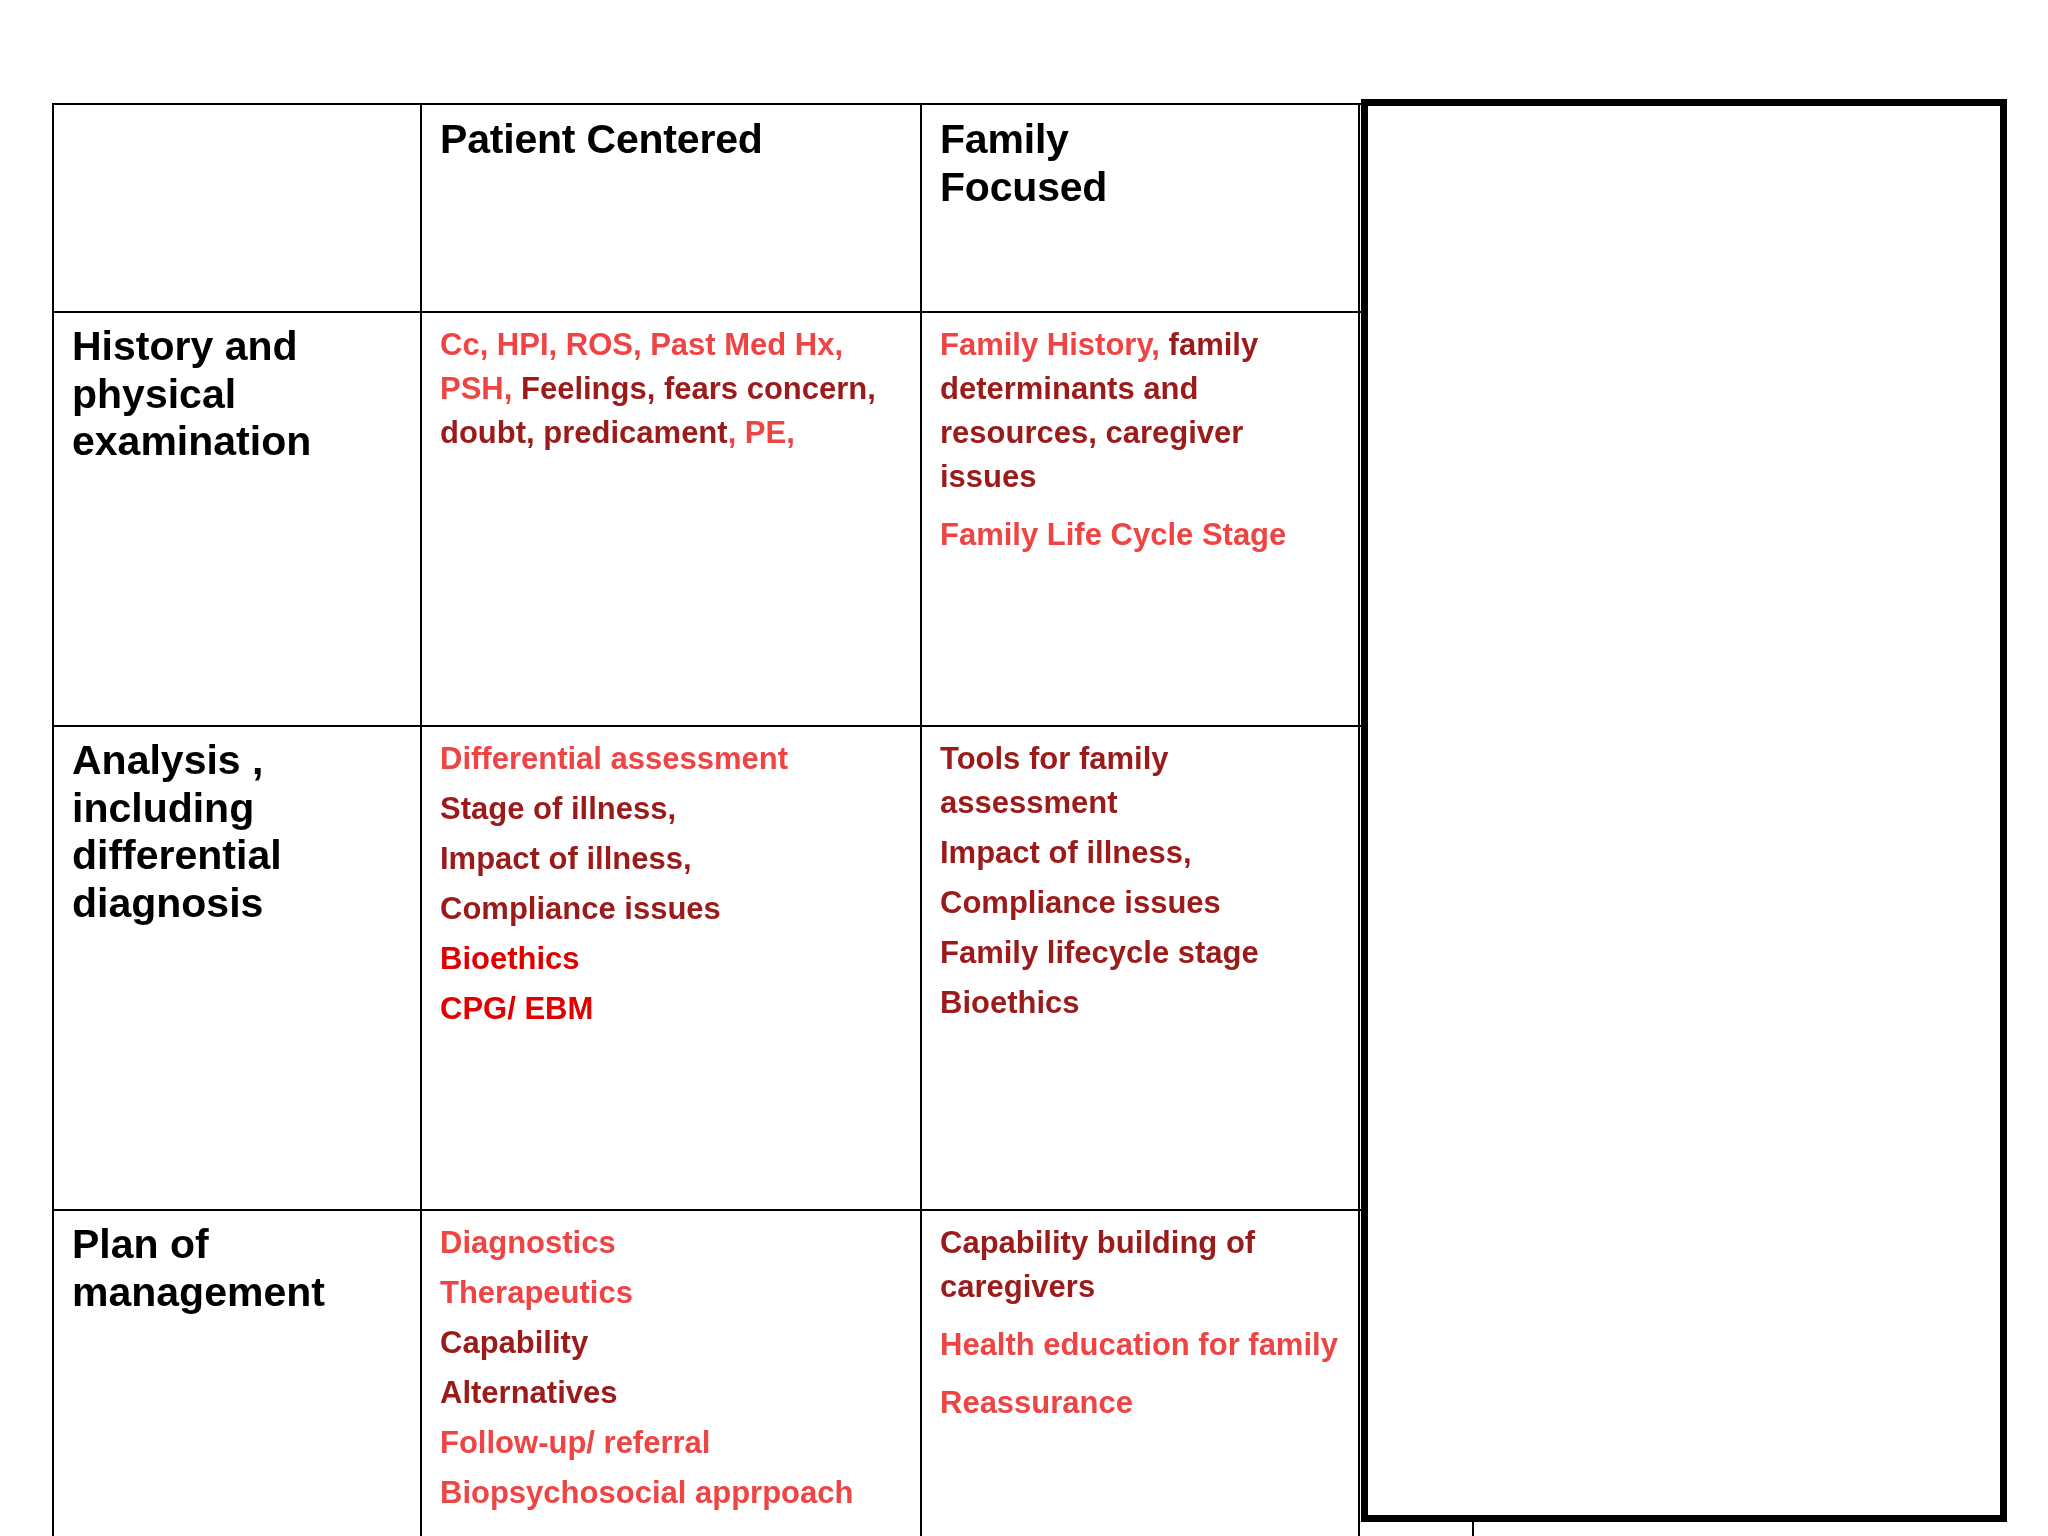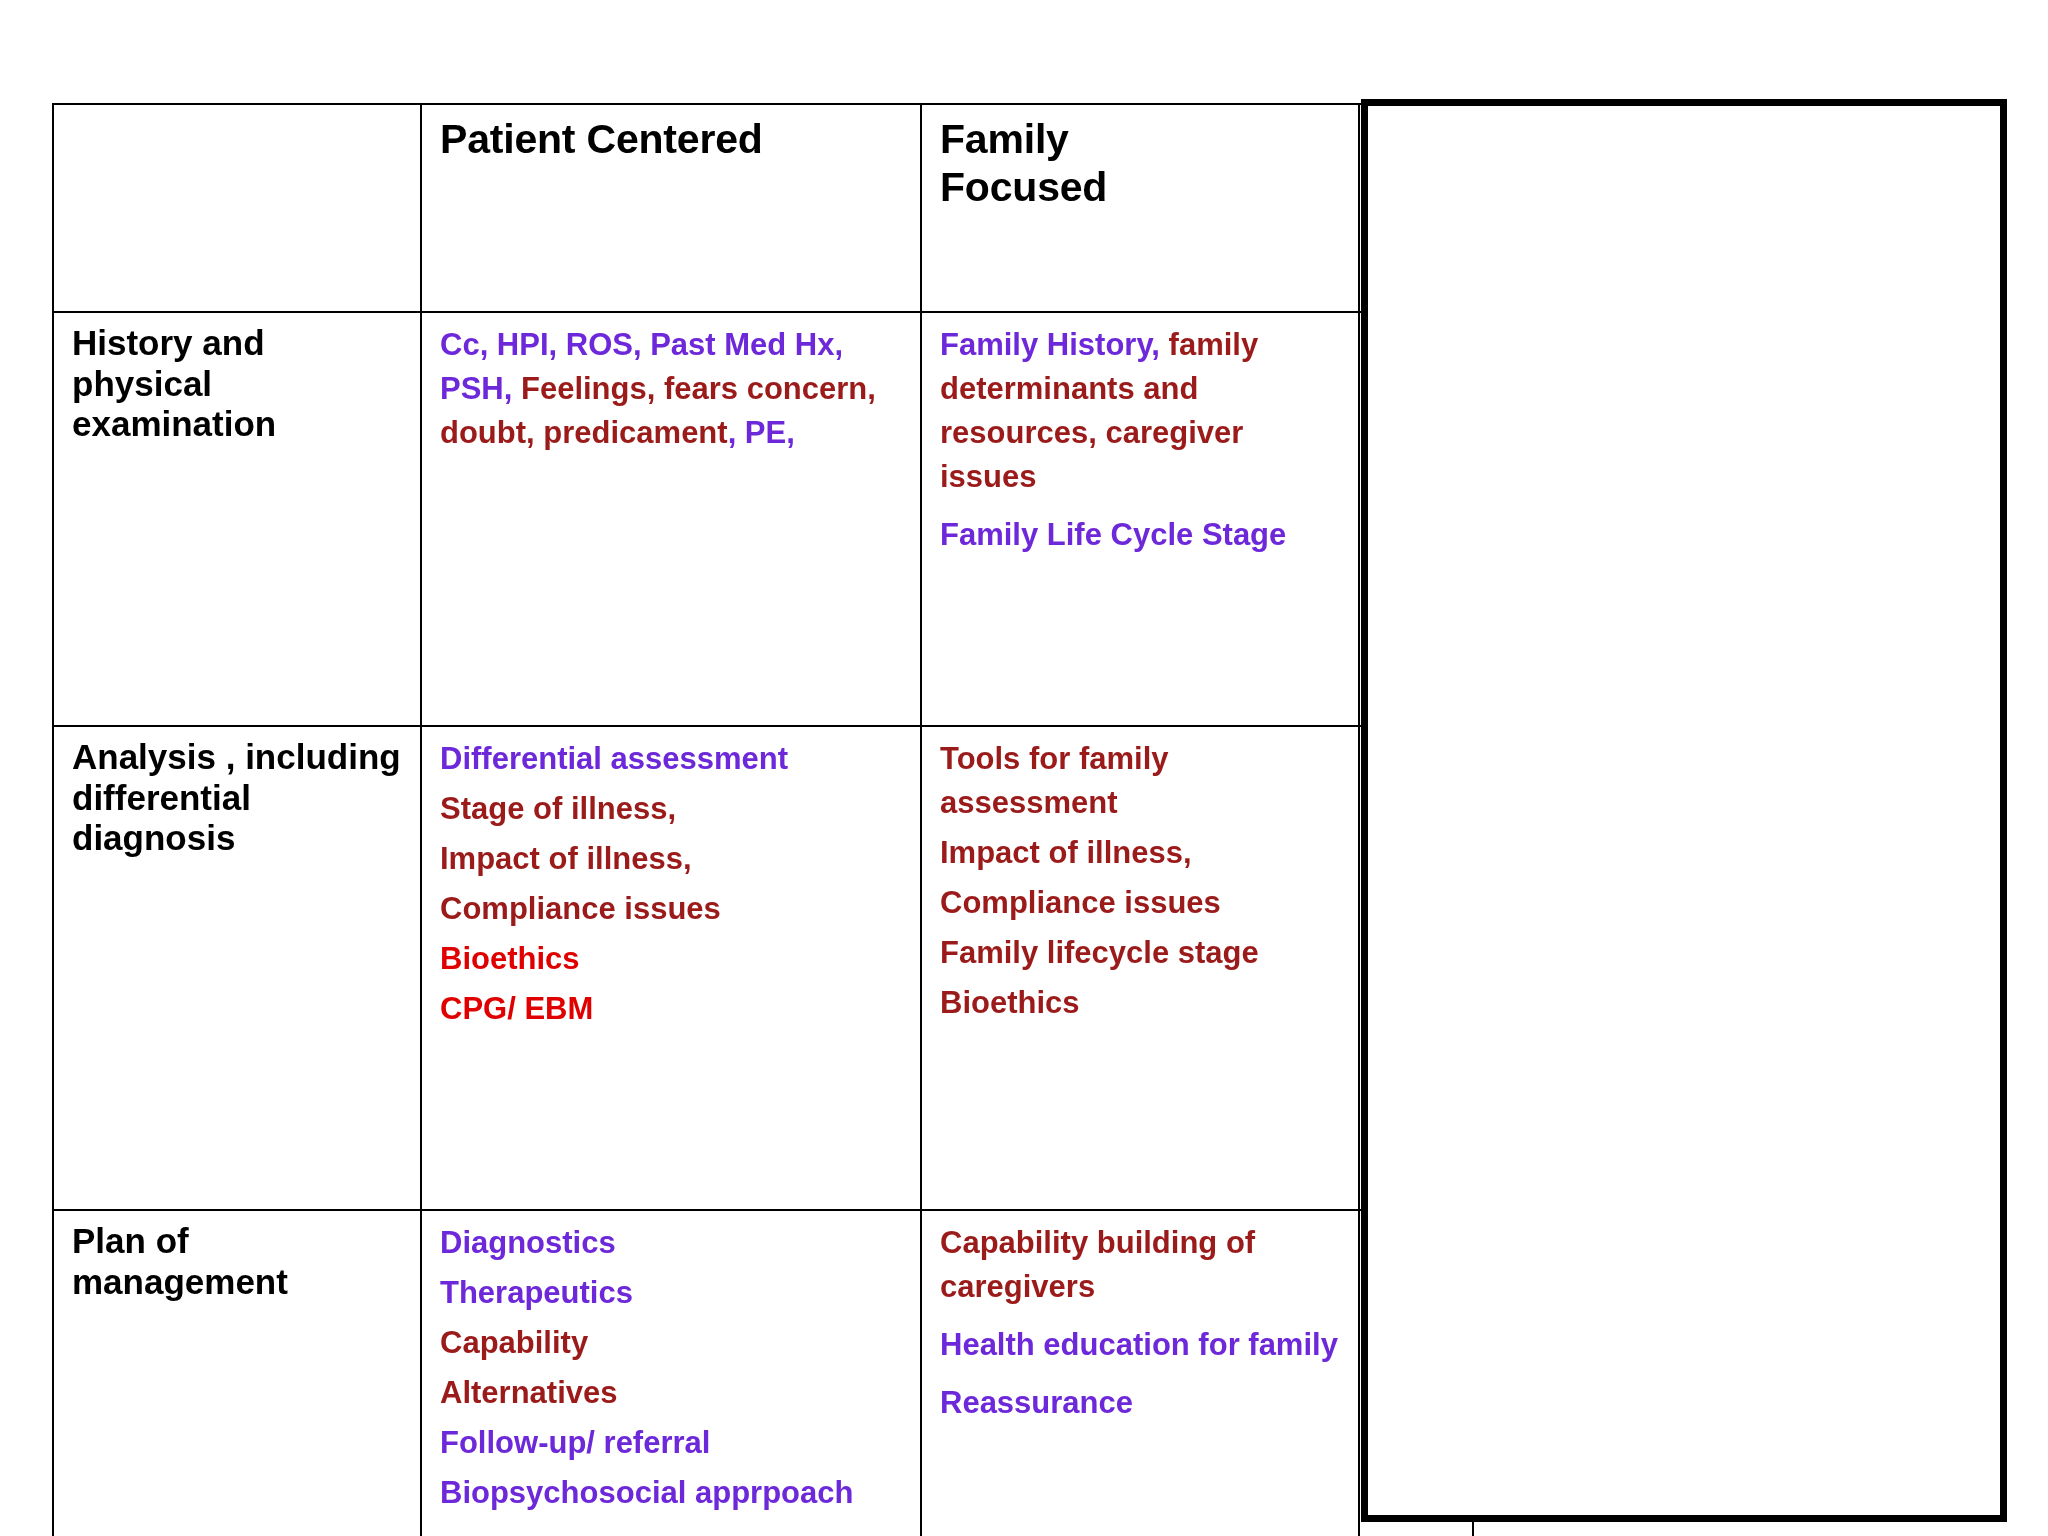--- a/index.html
+++ b/index.html
@@ -54,40 +54,40 @@
     font-size: 41px;
     font-weight: bold;
     color: #000000;
     line-height: 1.18;
     letter-spacing: -0.2px;
   }
   .hdr-label.wrapped { max-width: 250px; }
 
   
   .aspect-label {
-    font-size: 35px;
+    font-size: 41px;
     font-weight: bold;
     color: #000000;
     line-height: 1.16;
   }
 
   
   .cell-lines {
     font-size: 31px;
     font-weight: bold;
     line-height: 1.42;
     color: #000000;
   }
   .cell-lines p {
     margin: 0 0 6px 0;
   }
   .cell-lines p.tight { margin-bottom: 8px; }
   .cell-lines p.gap   { margin-top: 14px; }
 
-  .t-black  { color: #6d28d9; }
+  .t-black  { color: #ef4444; }
   .t-maroon { color: #9B1A1A; }
   .t-red    { color: #E00000; }
 
   .row-hp  td { height: 388px; }
   .row-an  td { height: 458px; margin-top: 12px; }
   .row-pm  td { height: 370px; }
 
   .empty-cell { padding: 0; }
 
   

